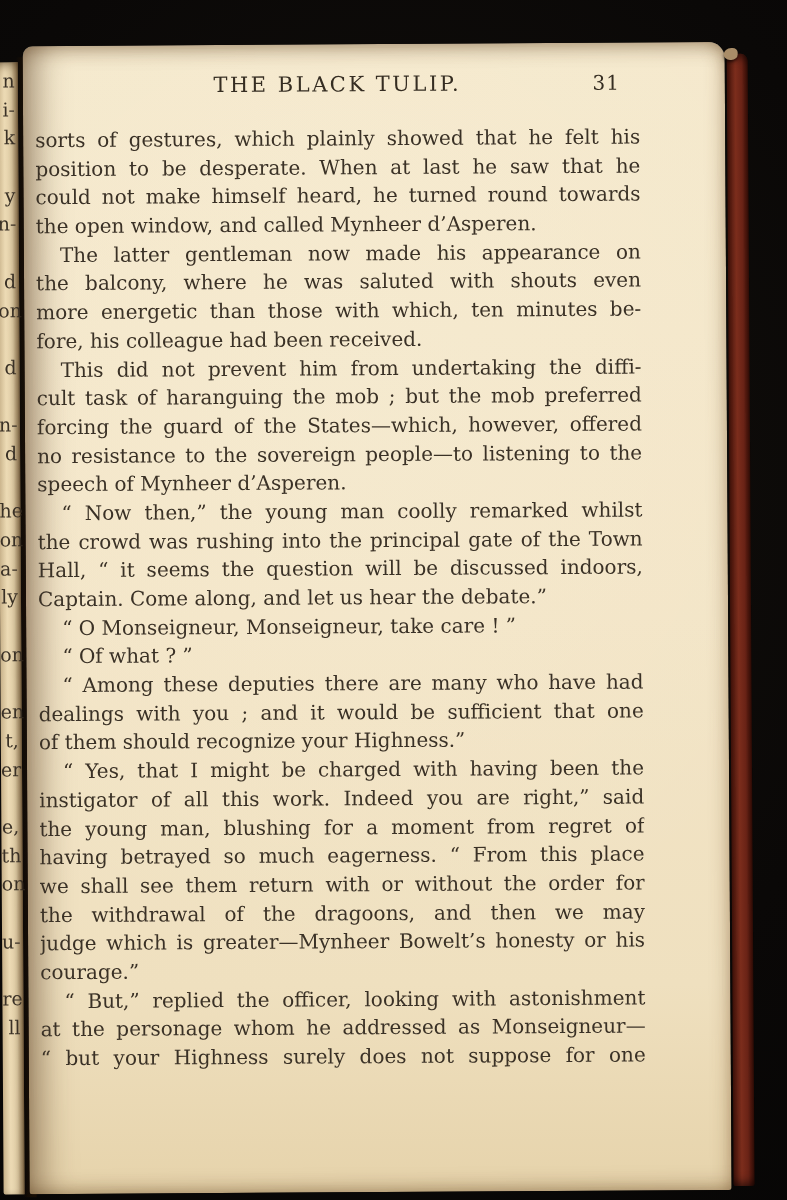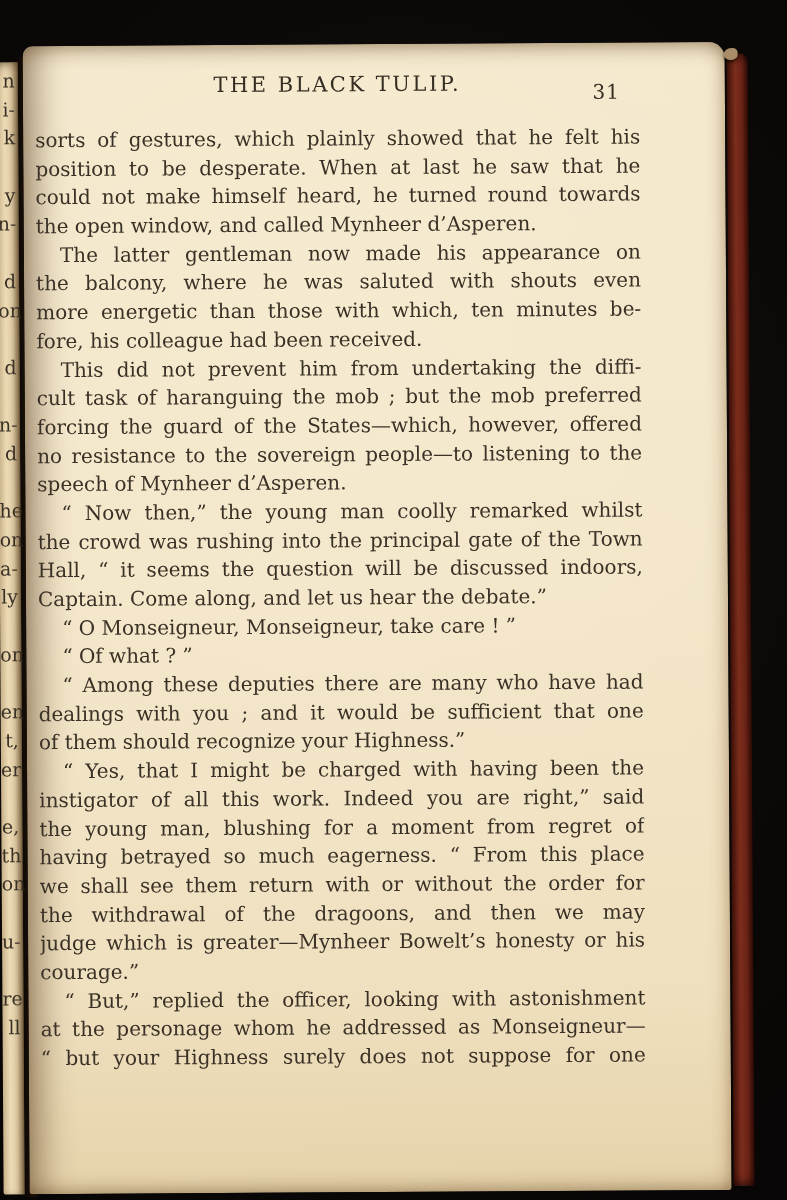--- a/index.html
+++ b/index.html
@@ -45,21 +45,21 @@
     color:#3a3126;
   }
   .page-inner{padding:28px 85px 0 12px;}
 
   .running-head{position:relative;height:28px;margin-bottom:24px;}
   .running-title{
     display:block;text-align:center;
     font-size:21px;letter-spacing:2.5px;color:#352d22;
   }
   .folio{
-    position:absolute;right:20px;top:9px;
+    position:absolute;right:20px;top:0;
     font-size:20px;letter-spacing:1px;color:#352d22;
   }
 
   .body-text{font-size:20px;}
   .bl{
     height:28.7px;line-height:28.7px;overflow:hidden;white-space:normal;
     text-align:justify;text-align-last:justify;
   }
   .bl.ind{text-indent:24px;}
   .bl.pe{text-align-last:left;}

